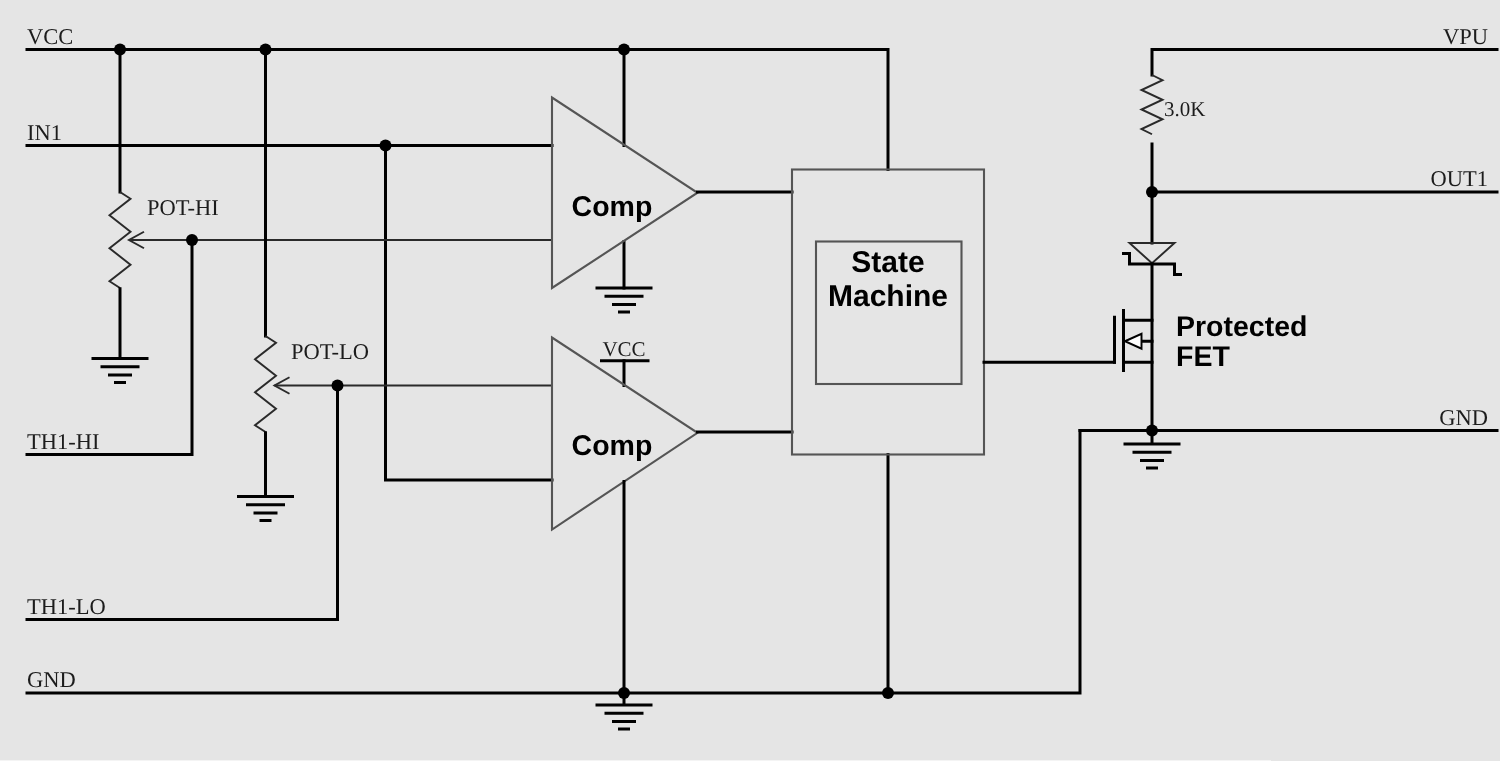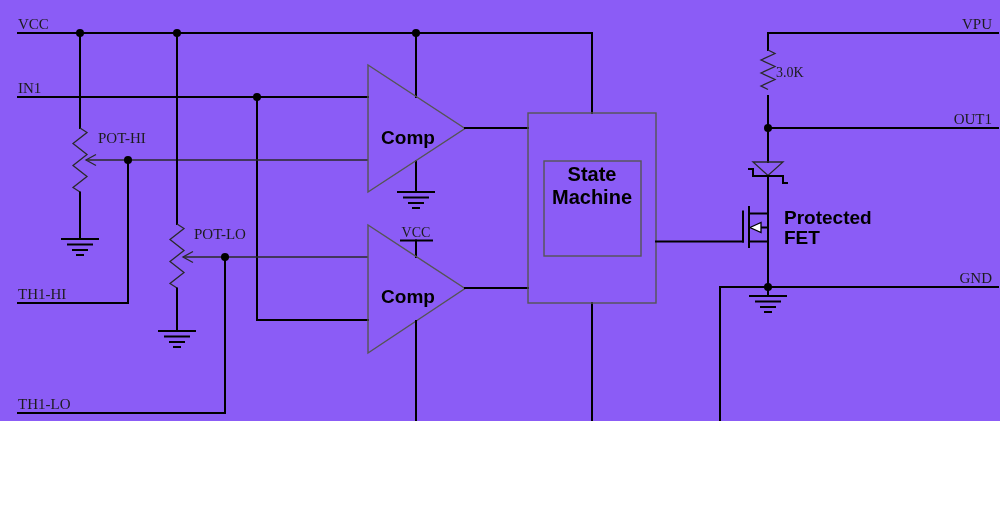--- a/index.html
+++ b/index.html
@@ -1,16 +1,16 @@
 <!DOCTYPE html>
 <html><head>
 <meta charset="utf-8">
 <style>
   html,body{margin:0;padding:0;background:#ffffff;}
-  #stage{position:relative;width:1000px;height:421px;background:#8b5cf6;overflow:hidden;
+  #stage{position:relative;width:1000px;height:507px;background:#e5e5e5;overflow:hidden;
          font-family:"Liberation Serif",serif;}
   svg{position:absolute;left:0;top:0;}
   .w{stroke:#000000;stroke-width:2;fill:none;stroke-linecap:square;}
   .thin{stroke:#555555;stroke-width:1.4;fill:none;}
   .thinw{stroke:#2a2a2a;stroke-width:1.3;fill:none;}
   .dot{fill:#000000;stroke:none;}
   .slabel{font-family:"Liberation Serif",serif;font-size:15px;fill:#1c1c1c;}
   .slabel-sm{font-family:"Liberation Serif",serif;font-size:14px;fill:#1c1c1c;}
   .blabel{font-family:"Liberation Sans",sans-serif;font-size:19px;font-weight:bold;fill:#000000;}
   .blabel-lg{font-family:"Liberation Sans",sans-serif;font-size:20px;font-weight:bold;fill:#000000;}

